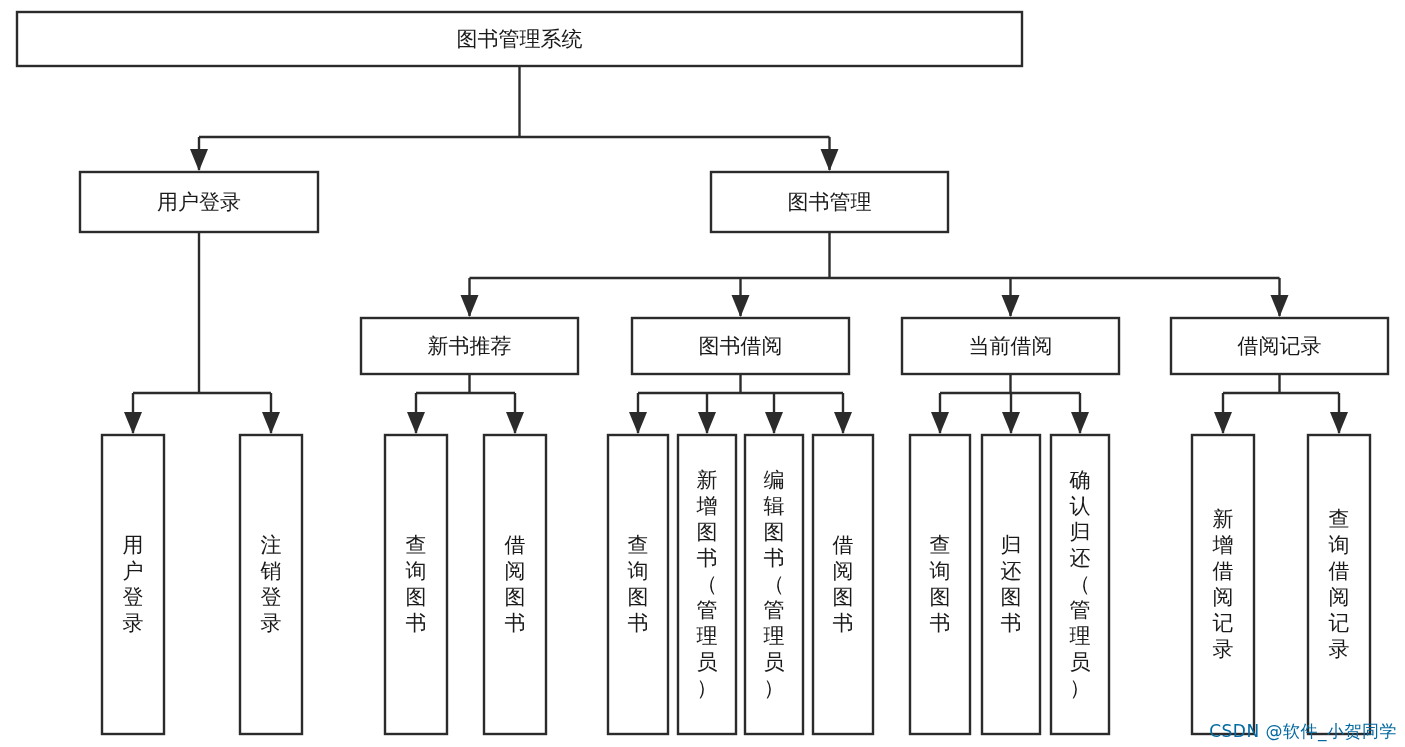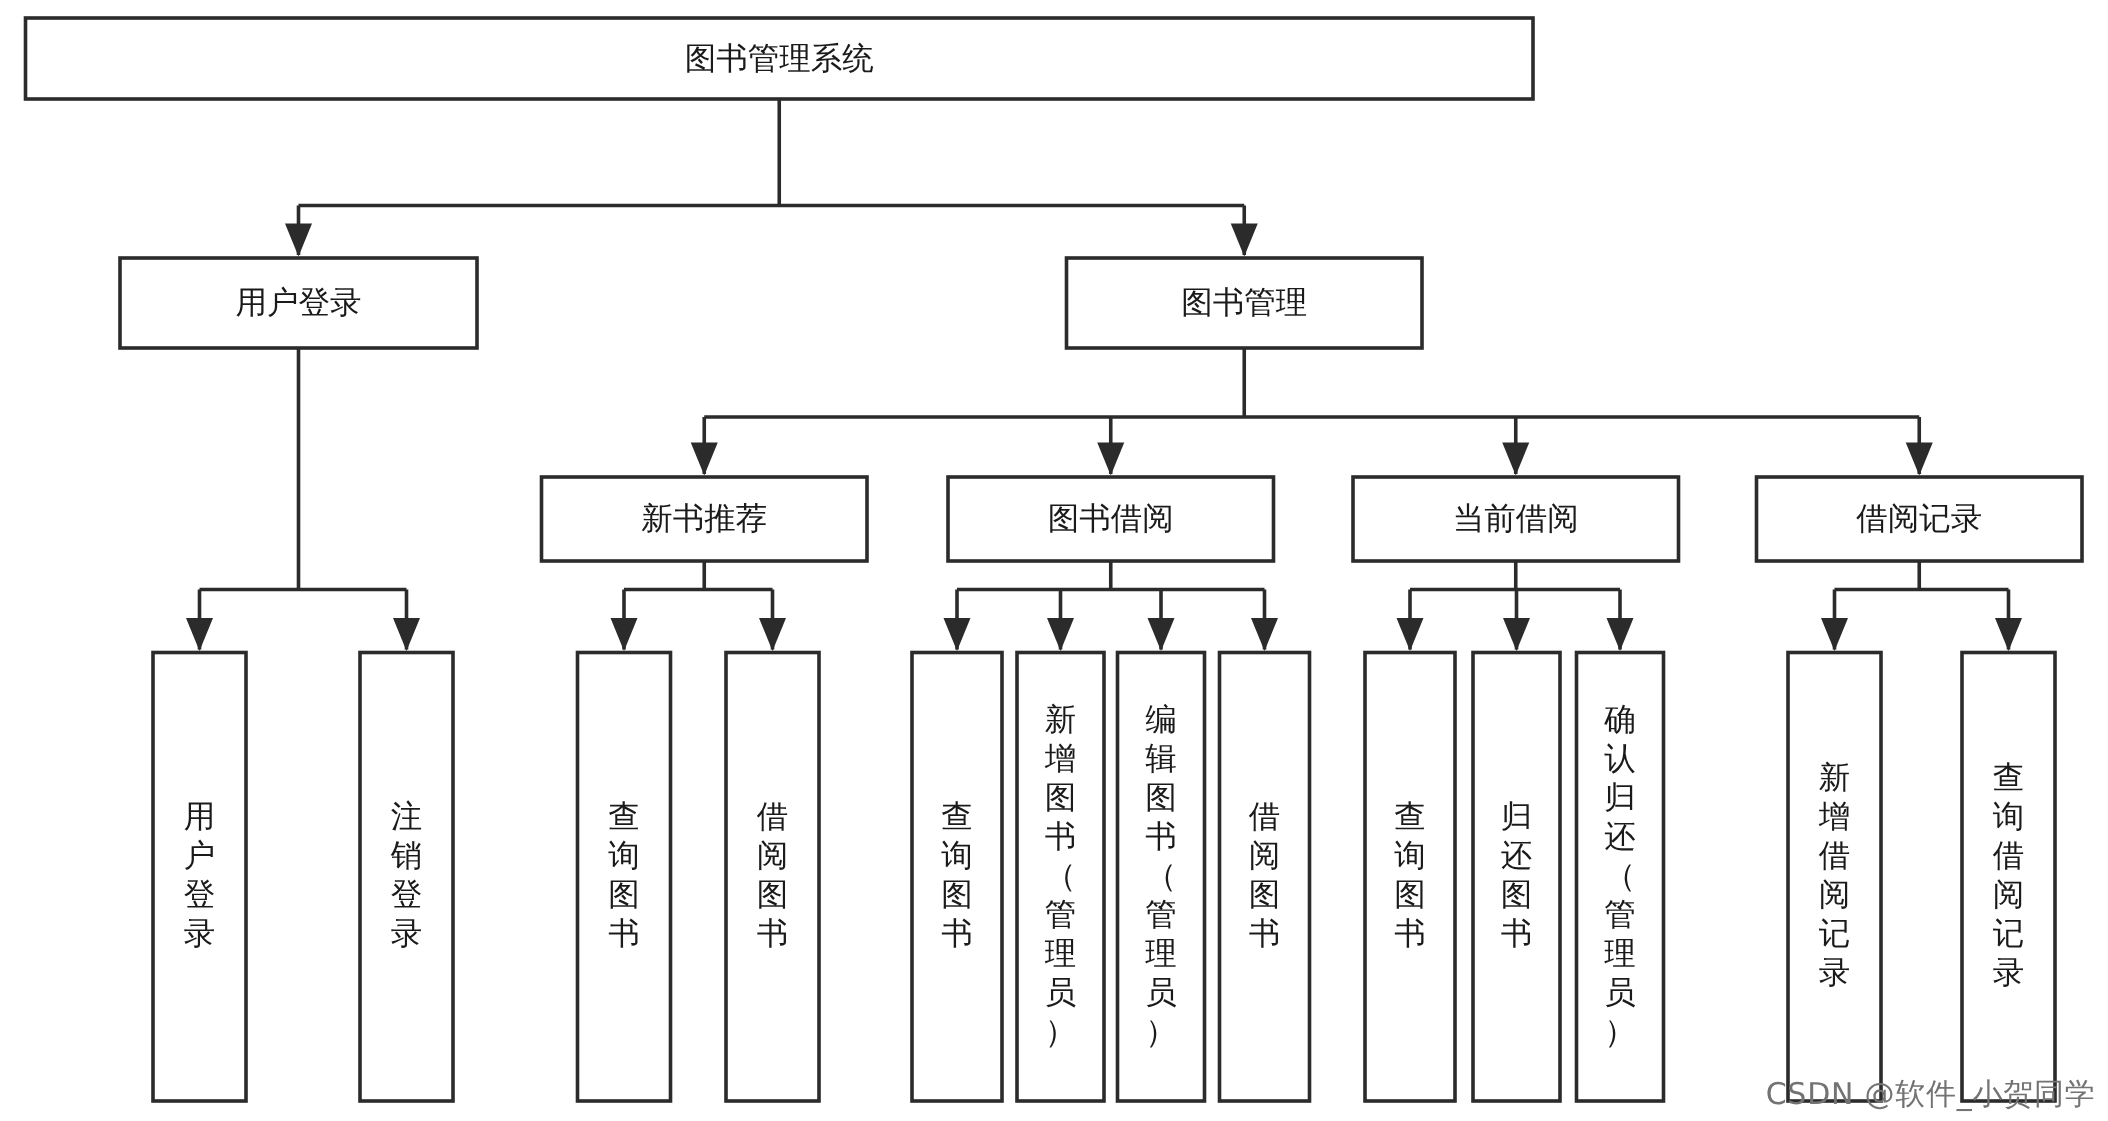--- a/index.html
+++ b/index.html
@@ -55,22 +55,22 @@
     font-family: "DejaVu Sans", "Liberation Sans", sans-serif;
     font-size: 21px;
     text-anchor: middle;
     dominant-baseline: middle;
   }
   .watermark-text {
     position: absolute;
     right: 8px;
     bottom: 4px;
     font-family: "DejaVu Sans", "Liberation Sans", sans-serif;
-    font-size: 20px;
-    color: #737373;
+    font-size: 17px;
+    color: #0369a1;
     letter-spacing: 0.5px;
     white-space: nowrap;
     user-select: none;
   }
 </style>
 </head>
 <body>
 
 <div id="diagram-root">
   <svg id="chart-svg" viewBox="0 0 1405 747">

